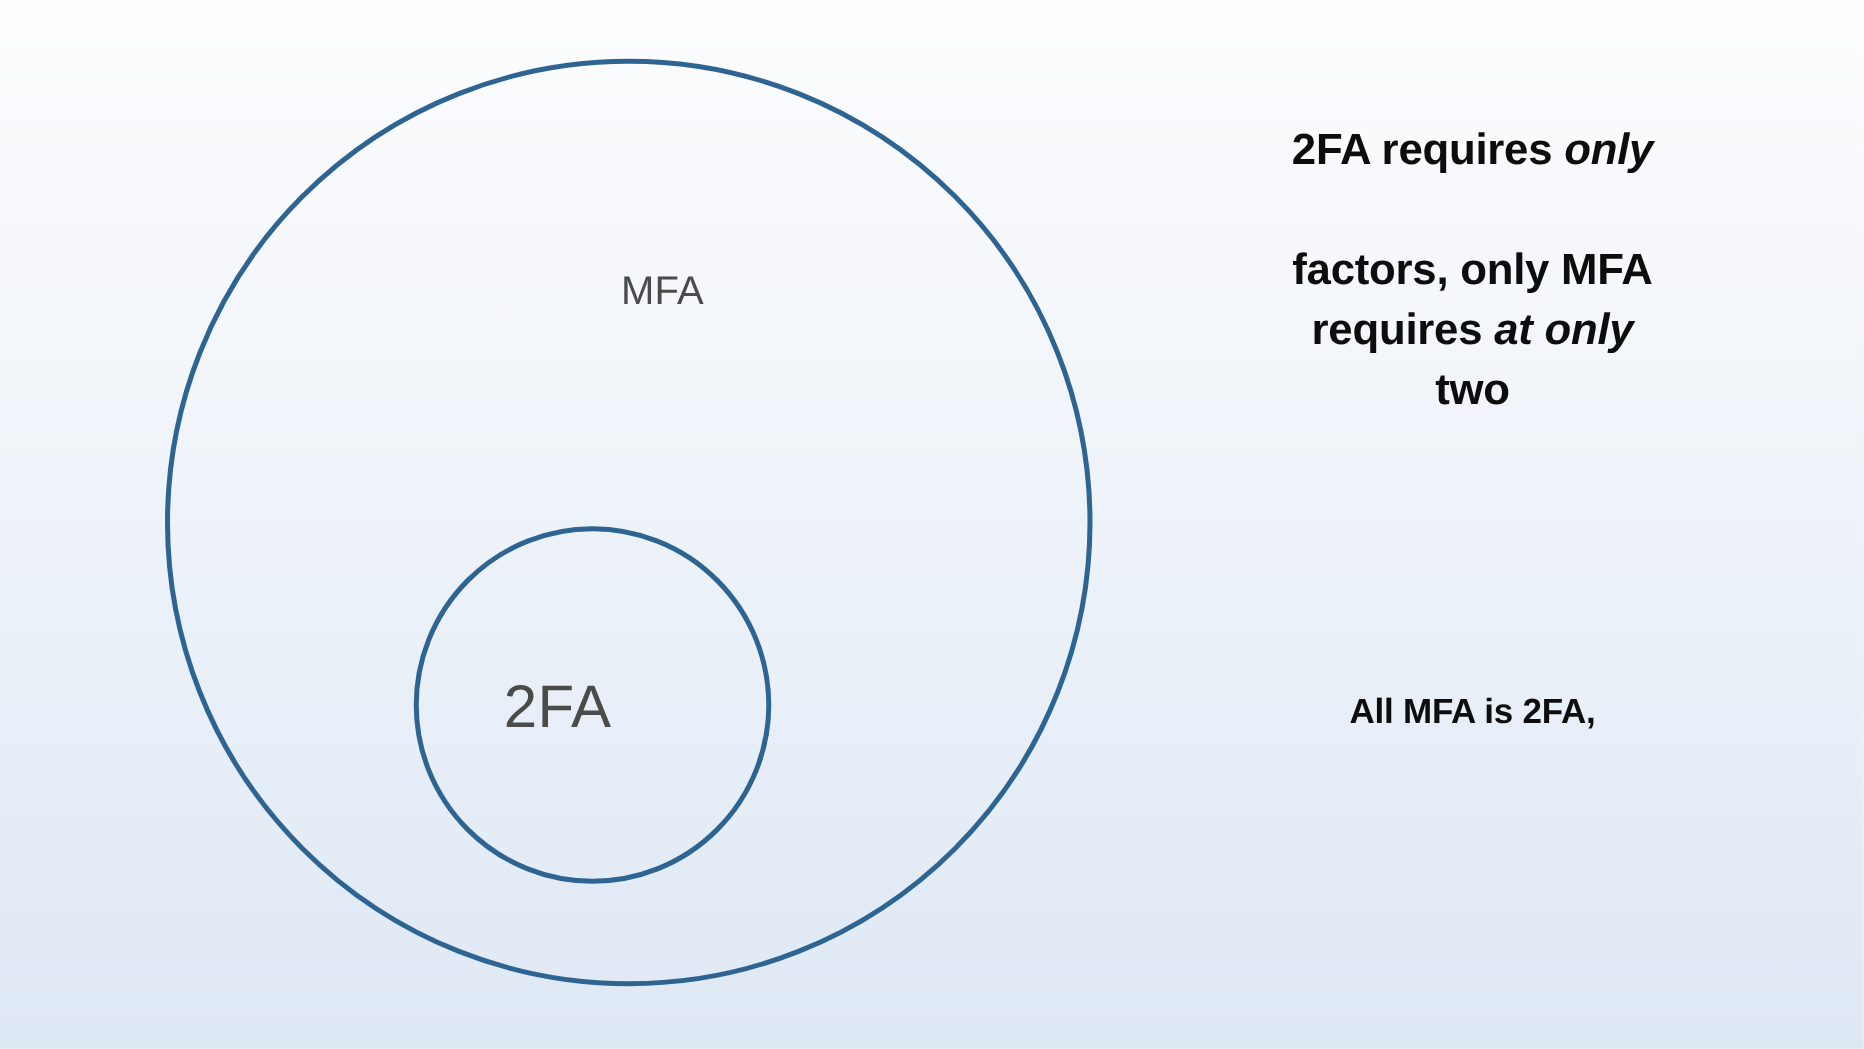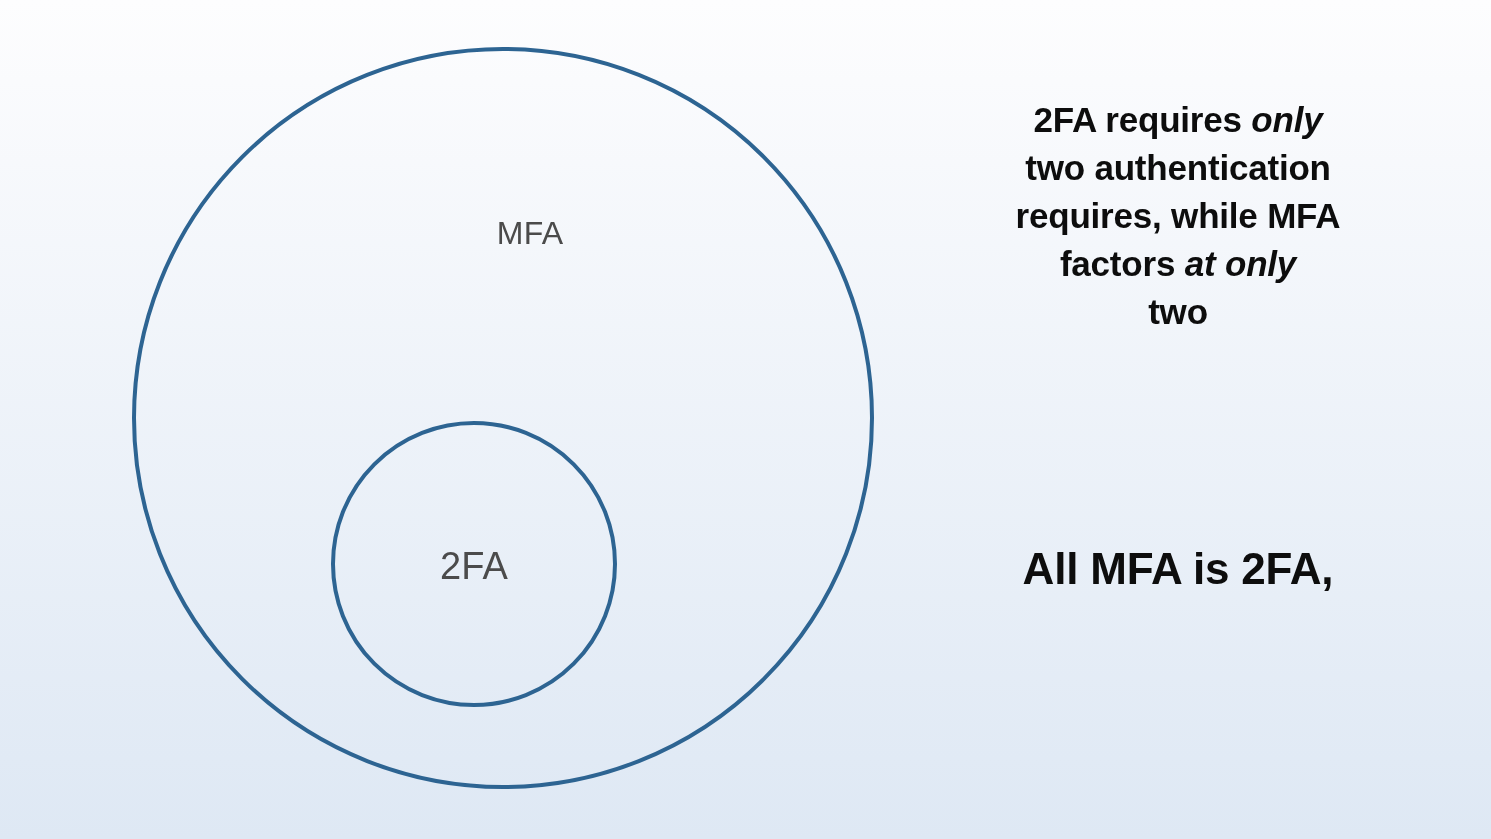--- a/index.html
+++ b/index.html
@@ -52,23 +52,23 @@
     white-space: nowrap;
     transform: translate(-50%, -50%);
     letter-spacing: 0.2px;
   }
   #label-mfa {
     left: 530px;
     top: 233px;
     font-size: 32px;
   }
   #label-2fa {
-    left: 474px;
+    left: 446px;
     top: 566px;
-    font-size: 38px;
+    font-size: 48px;
   }
 
   
   #annotations {
     position: absolute;
     left: 893px;
     top: 0;
     width: 561px;
     height: 678px;
   }
@@ -83,21 +83,21 @@
     font-weight: bold;
     letter-spacing: -0.2px;
   }
   #annotation-definition {
     top: 96px;
     font-size: 35px;
     line-height: 48px;
   }
   #annotation-relationship {
     top: 545px;
-    font-size: 44px;
+    font-size: 28px;
     line-height: 48px;
   }
   .emph {
     font-style: italic;
   }
 </style>
 </head>
 <body>
 
 <div id="canvas" style="background: linear-gradient(rgb(253, 253, 254) 0%, rgb(222, 232, 244) 100%);">
@@ -111,23 +111,23 @@
 
     <div class="circle-label" id="label-mfa" style="color: rgb(75, 75, 75);">MFA</div>
 
     <div class="circle-label" id="label-2fa" style="color: rgb(75, 75, 75);">2FA</div>
   </div>
 
   <div id="annotations">
 
     <div class="annotation" id="annotation-definition">
       <span>2FA requires </span><span class="emph">only</span><br>
-      <span>two authentication</span><br>
-      <span>requires, while MFA</span><br>
-      <span>factors </span><span class="emph">at only</span><br>
+      <br>
+      <span>factors, only MFA</span><br>
+      <span>requires </span><span class="emph">at only</span><br>
       <span>two</span>
     </div>
 
     <div class="annotation" id="annotation-relationship">
       <span>All MFA is 2FA,</span><br>
     </div>
 
   </div>
 </div>
 

